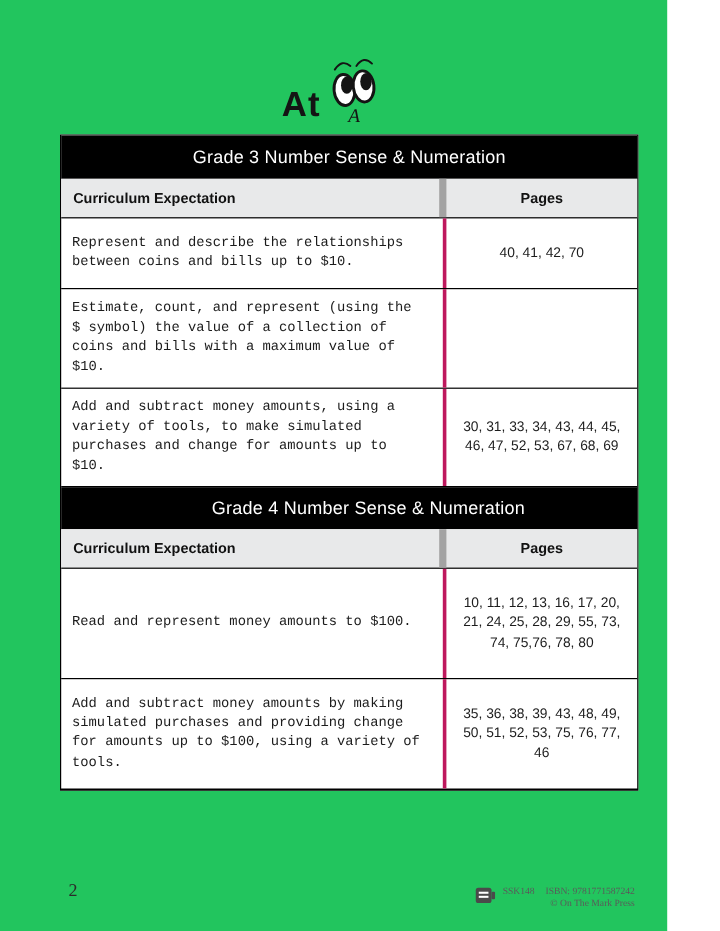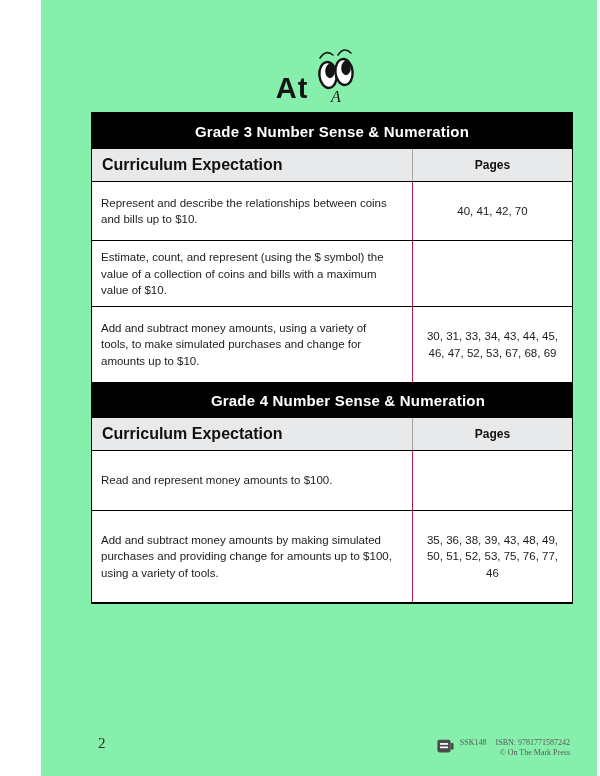--- a/index.html
+++ b/index.html
@@ -1,23 +1,22 @@
 <!DOCTYPE html>
 <html><head>
 <meta charset="utf-8">
 <style>
   html,body { margin:0; padding:0; background:#ffffff; }
   .page {
     position:relative;
     width:556px; height:776px;
-    background:#86efac;
+    background:#22c55e;
     font-family:"Liberation Sans", sans-serif;
     color:#1a1a1a;
     overflow:hidden;
-    margin-left:41px;
   }
 
   
   .logo {
     position:absolute; top:46px; left:0; width:100%; height:58px;
     display:flex; justify-content:center; align-items:flex-end;
   }
   .logo-word {
     font-size:29px; font-weight:bold; color:#141414;
     line-height:1; letter-spacing:1px; padding-bottom:1px;
@@ -27,44 +26,44 @@
 
   
   .doc-table {
     position:absolute; left:50px; top:112px; width:482px;
     border:1px solid #000; border-bottom-width:2px;
     box-sizing:border-box; background:#fff;
   }
   .band {
     background:#000; color:#fff;
     height:36px; display:flex; align-items:center; justify-content:center;
-    font-size:15px; font-weight:bold; letter-spacing:0.2px;text-align:center;
+    font-size:15px; font-weight:normal; letter-spacing:0.2px;text-align:center;
   }
   .band.second { height:35px;padding-left:32px; }
   .grid-row {
     display:grid; grid-template-columns:321px 1fr;
     border-bottom:1px solid #000; box-sizing:border-box;
   }
   .grid-row.last { border-bottom:none; }
   .thead-row { background:#e8e9ea; }
   .th-exp {
     display:flex; align-items:center;
     min-height:32px; padding:0 10px 0 10px;
-    font-size:16px; font-weight:bold; color:#111;
-    border-right:1px solid #a3a3a3; box-sizing:border-box;
+    font-size:12px; font-weight:bold; color:#111;
+    border-right:6px solid #a3a3a3; box-sizing:border-box;
   }
   .th-pages {
     display:flex; align-items:center; justify-content:center;
     font-size:12px; font-weight:bold; color:#111;
   }
   .td-exp {
     display:flex; align-items:center;
     padding:8px 16px 8px 9px;
     font-size:11.5px; line-height:1.42; color:#1c1c1c;
-    border-right:1px solid #be185d; box-sizing:border-box;
+    border-right:3px solid #be185d; box-sizing:border-box;font-family:Liberation Mono, monospace;
   }
   .td-pages {
     display:flex; align-items:center; justify-content:center;
     text-align:center; padding:21px 6px;
     font-size:11.5px; line-height:1.42; color:#1c1c1c;
   }
   .r1 { min-height:49px; }
   .r2 { min-height:60px; }
   .r3 { min-height:60px; }
   .r4 { min-height:60px; }
@@ -128,20 +127,21 @@
       <div class="td-pages">30, 31, 33, 34, 43, 44, 45, 46, 47, 52, 53, 67, 68, 69</div>
     </div>
 
     <div class="band second">Grade 4 Number Sense &amp; Numeration</div>
     <div class="grid-row thead-row h2">
       <div class="th-exp">Curriculum Expectation</div>
       <div class="th-pages">Pages</div>
     </div>
     <div class="grid-row r4">
       <div class="td-exp">Read and represent money amounts to $100.</div>
+      <div class="td-pages">10, 11, 12, 13, 16, 17, 20, 21, 24, 25, 28, 29, 55, 73, 74, 75,76, 78, 80</div>
     </div>
     <div class="grid-row r5 last">
       <div class="td-exp">Add and subtract money amounts by making simulated purchases and providing change for amounts up to $100, using a variety of tools.</div>
       <div class="td-pages">35, 36, 38, 39, 43, 48, 49, 50, 51, 52, 53, 75, 76, 77, 46</div>
     </div>
   </div>
 
   <div class="page-num">2</div>
 
   <div class="footer-right">

